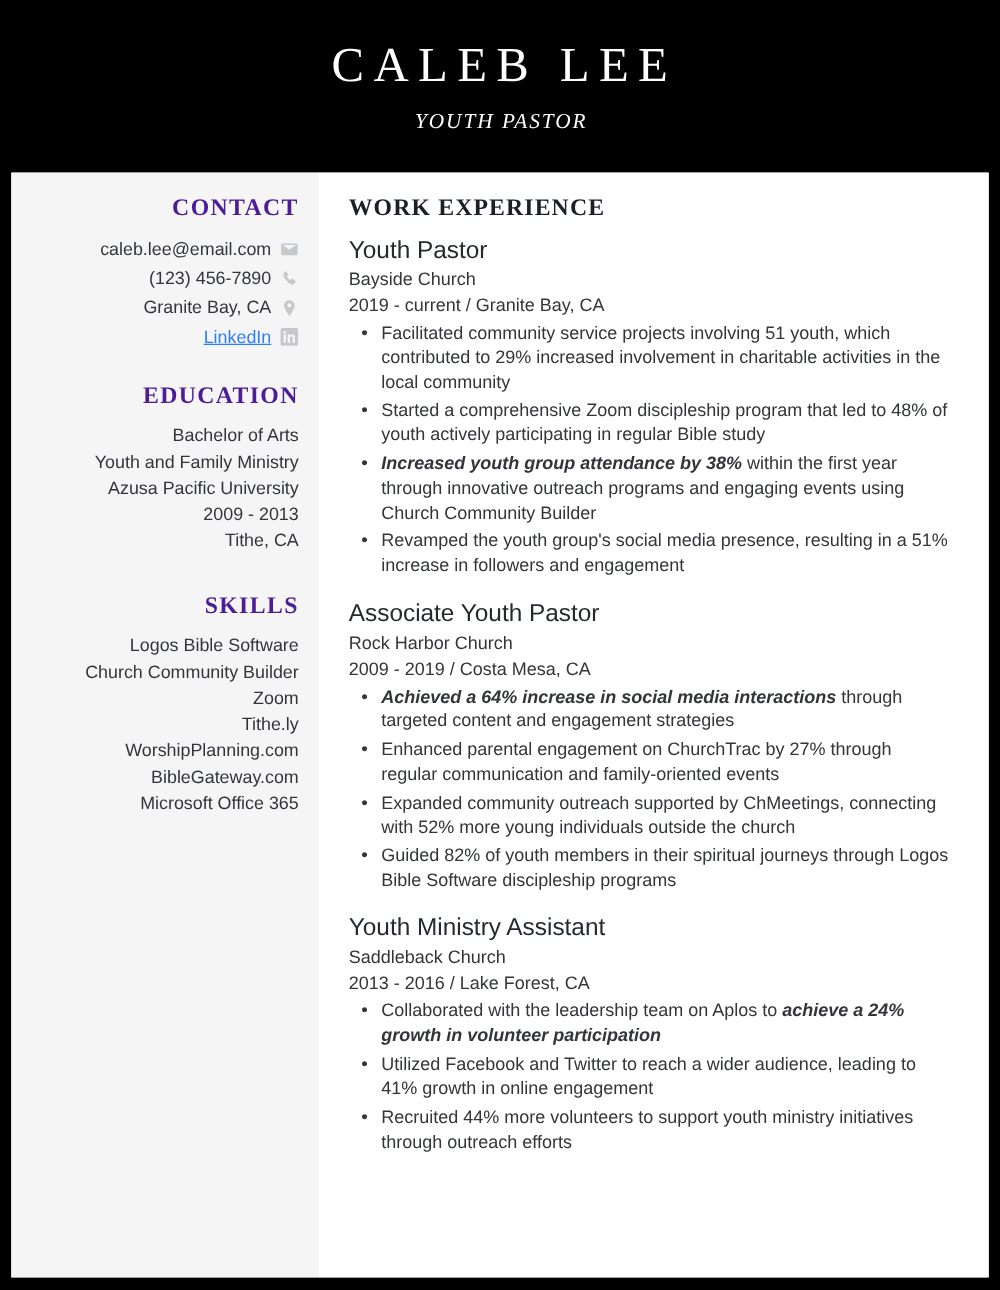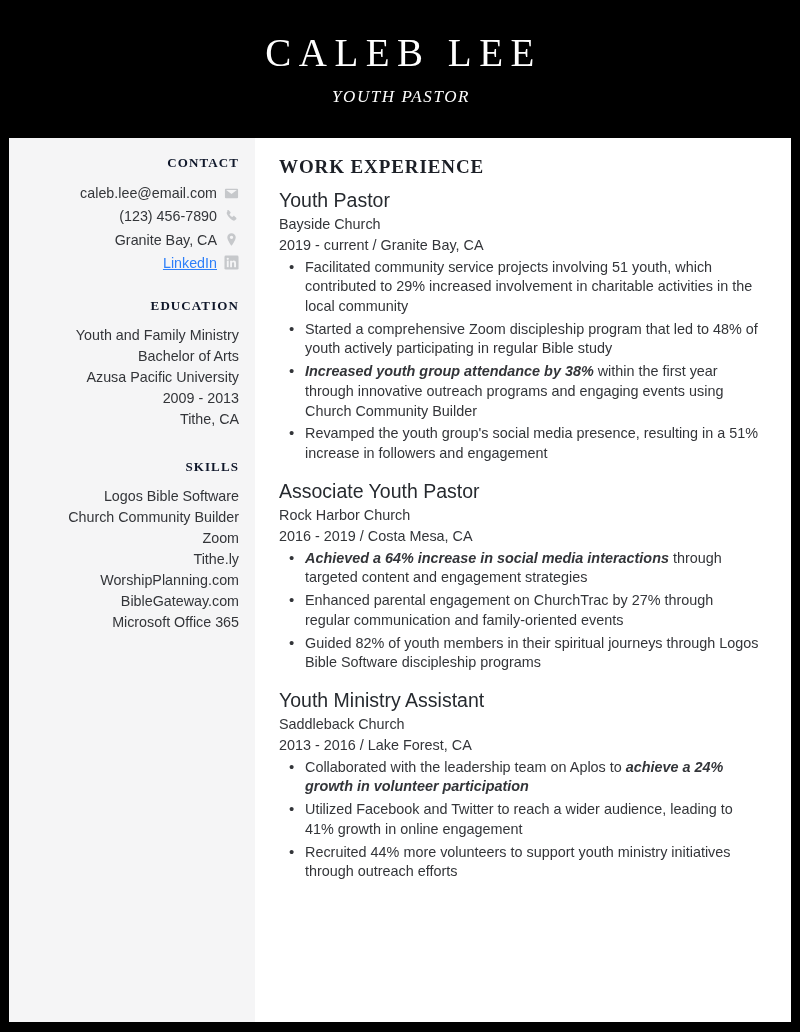--- a/index.html
+++ b/index.html
@@ -75,24 +75,24 @@
     width: 246px;
     flex: 0 0 246px;
     background: #f5f5f6;
     box-sizing: border-box;
     padding: 18px 16px 0 8px;
     text-align: right;
   }
 
   .side-heading {
     font-family: "Liberation Serif", "DejaVu Serif", serif;
-    font-size: 13px;
+    font-size: 19px;
     font-weight: 700;
     letter-spacing: 1.1px;
-    color: #0f172a;
+    color: #4c1d95;
     margin: 0 0 12px 0;
     line-height: 1.15;
   }
   .side-heading.tight { margin-bottom: 11px; }
 
   .contact-list { margin: 0 0 26px 0; }
   .contact-row {
     display: flex;
     align-items: center;
     justify-content: flex-end;
@@ -250,22 +250,22 @@
               <circle cx="4" cy="4" r="1.2" fill="#f5f5f6"></circle>
               <path d="M6.5 6h2v1c.4-.7 1.1-1.1 2-1.1 1.4 0 2.3.9 2.3 2.6V13h-2V9c0-.9-.4-1.3-1.1-1.3-.7 0-1.2.5-1.2 1.4V13h-2V6z" fill="#f5f5f6"></path>
             </svg>
           </span>
         </div>
 
       </div>
 
       <h2 class="side-heading tight">EDUCATION</h2>
       <div class="side-list edu-block">
+        <div class="side-list-item">Bachelor of Arts</div>
         <div class="side-list-item">Youth and Family Ministry</div>
-        <div class="side-list-item">Bachelor of Arts</div>
         <div class="side-list-item">Azusa Pacific University</div>
         <div class="side-list-item">2009 - 2013</div>
         <div class="side-list-item">Tithe, CA</div>
       </div>
 
       <h2 class="side-heading tight">SKILLS</h2>
       <div class="side-list">
         <div class="side-list-item">Logos Bible Software</div>
         <div class="side-list-item">Church Community Builder</div>
         <div class="side-list-item">Zoom</div>
@@ -287,24 +287,25 @@
             <ul class="bullets">
               <li>Facilitated community service projects involving 51 youth, which contributed to 29% increased involvement in charitable activities in the local community</li>
               <li>Started a comprehensive Zoom discipleship program that led to 48% of youth actively participating in regular Bible study</li>
               <li><b>Increased youth group attendance by 38%</b> within the first year through innovative outreach programs and engaging events using Church Community Builder</li>
               <li>Revamped the youth group's social media presence, resulting in a 51% increase in followers and engagement</li>
             </ul>
           </div>
           <div class="job">
             <div class="job-title">Associate Youth Pastor</div>
             <div class="job-company">Rock Harbor Church</div>
-            <div class="job-meta"><span>2016 - 2019</span><span class="sep">/</span><span>Costa Mesa, CA</span></div>
+            <div class="job-meta"><span>2009 - 2019</span><span class="sep">/</span><span>Costa Mesa, CA</span></div>
             <ul class="bullets">
               <li><b>Achieved a 64% increase in social media interactions</b> through targeted content and engagement strategies</li>
               <li>Enhanced parental engagement on ChurchTrac by 27% through regular communication and family-oriented events</li>
+              <li>Expanded community outreach supported by ChMeetings, connecting with 52% more young individuals outside the church</li>
               <li>Guided 82% of youth members in their spiritual journeys through Logos Bible Software discipleship programs</li>
             </ul>
           </div>
           <div class="job">
             <div class="job-title">Youth Ministry Assistant</div>
             <div class="job-company">Saddleback Church</div>
             <div class="job-meta"><span>2013 - 2016</span><span class="sep">/</span><span>Lake Forest, CA</span></div>
             <ul class="bullets">
               <li>Collaborated with the leadership team on Aplos to <b>achieve a 24% growth in volunteer participation</b></li>
               <li>Utilized Facebook and Twitter to reach a wider audience, leading to 41% growth in online engagement</li>

